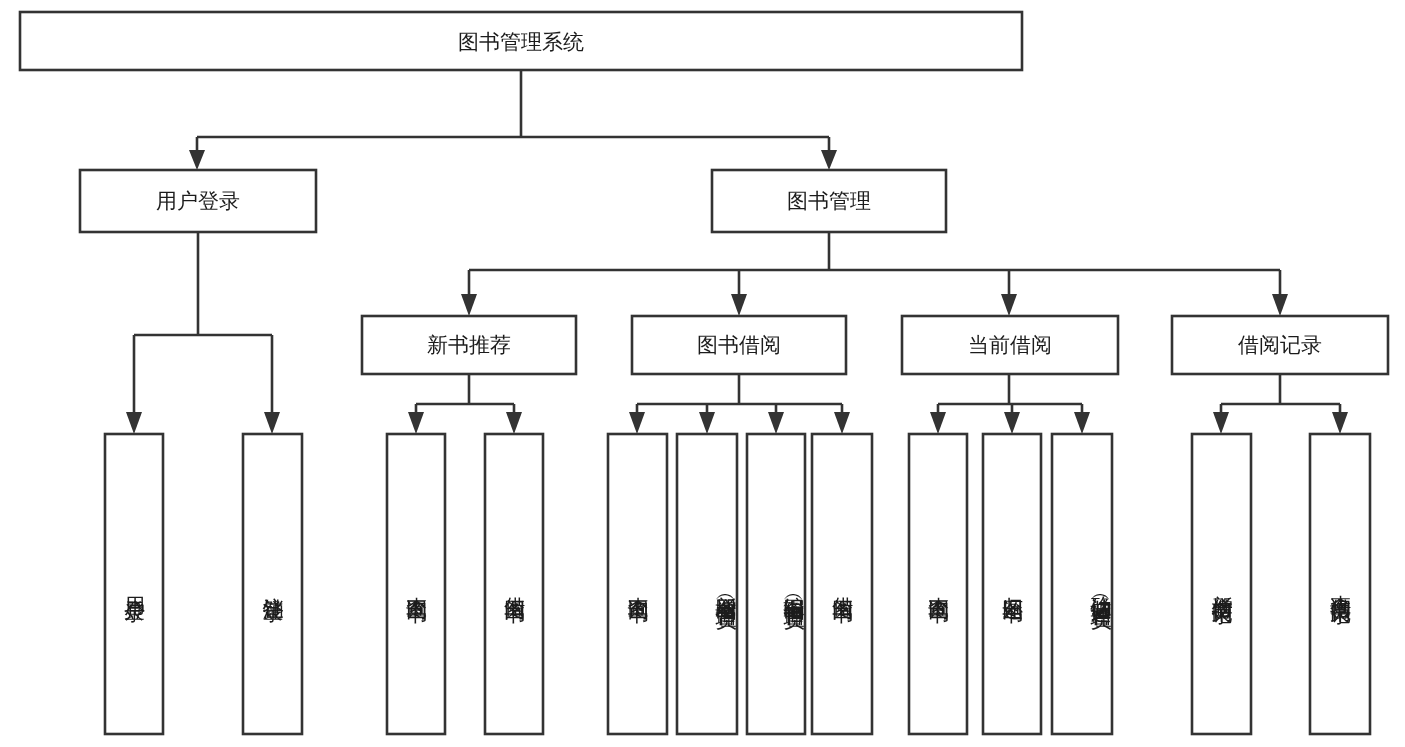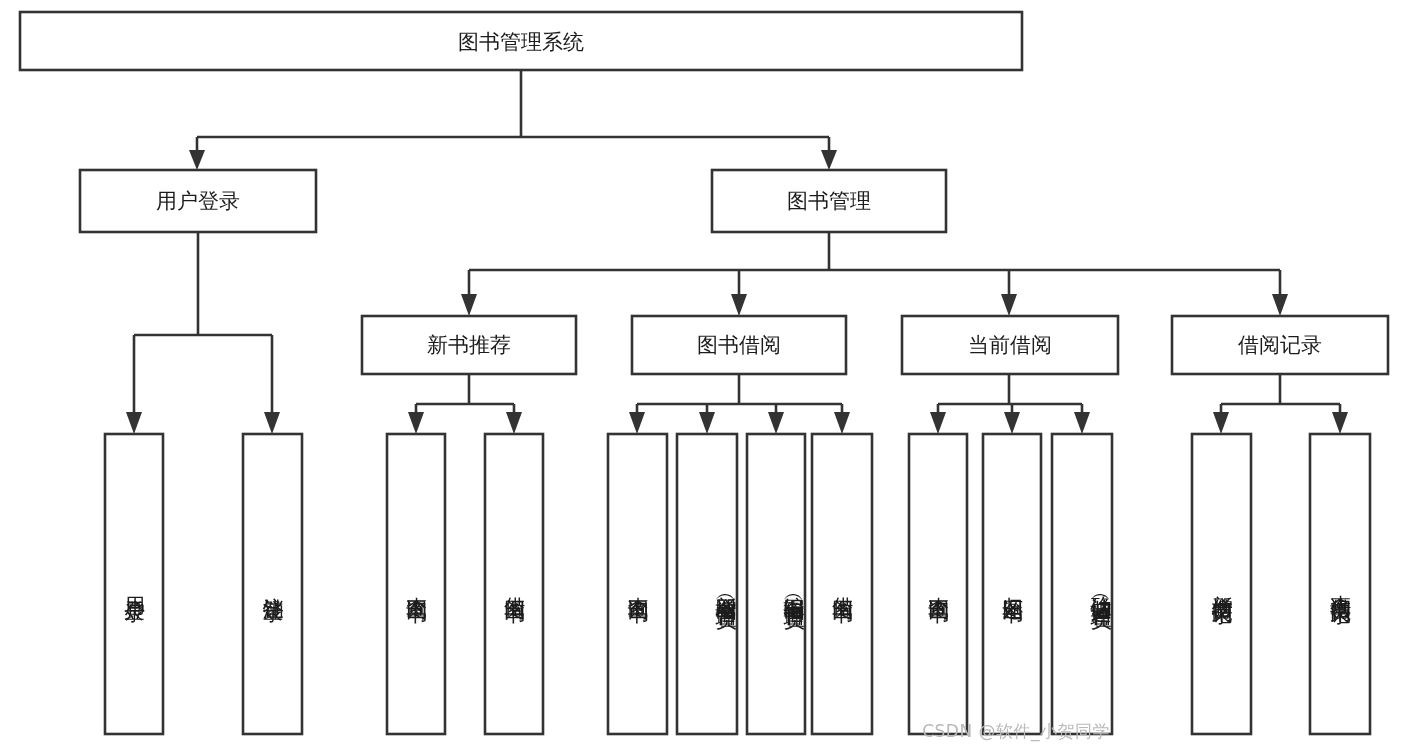--- a/index.html
+++ b/index.html
@@ -217,14 +217,13 @@
   <div class="leaf-label" style="left:608px;top:434px;width:59px;height:300px;">查询图书</div>
   <div class="leaf-label" style="left:677px;top:434px;width:60px;height:300px;align-items:flex-start;padding-top:8px;box-sizing:border-box;">新增图书（管理员）</div>
   <div class="leaf-label" style="left:747px;top:434px;width:58px;height:300px;align-items:flex-start;padding-top:8px;box-sizing:border-box;">编辑图书（管理员）</div>
   <div class="leaf-label" style="left:812px;top:434px;width:60px;height:300px;">借阅图书</div>
   <div class="leaf-label" style="left:909px;top:434px;width:58px;height:300px;">查询图书</div>
   <div class="leaf-label" style="left:983px;top:434px;width:58px;height:300px;">归还图书</div>
   <div class="leaf-label" style="left:1052px;top:434px;width:60px;height:300px;align-items:flex-start;padding-top:8px;box-sizing:border-box;">确认归还（管理员）</div>
   <div class="leaf-label" style="left:1192px;top:434px;width:59px;height:300px;">新增借阅记录</div>
   <div class="leaf-label" style="left:1310px;top:434px;width:60px;height:300px;">查询借阅记录</div>
 
-  <div class="watermark">CSDN @软件_小贺同学</div>
 </div>
 
 </body></html>

